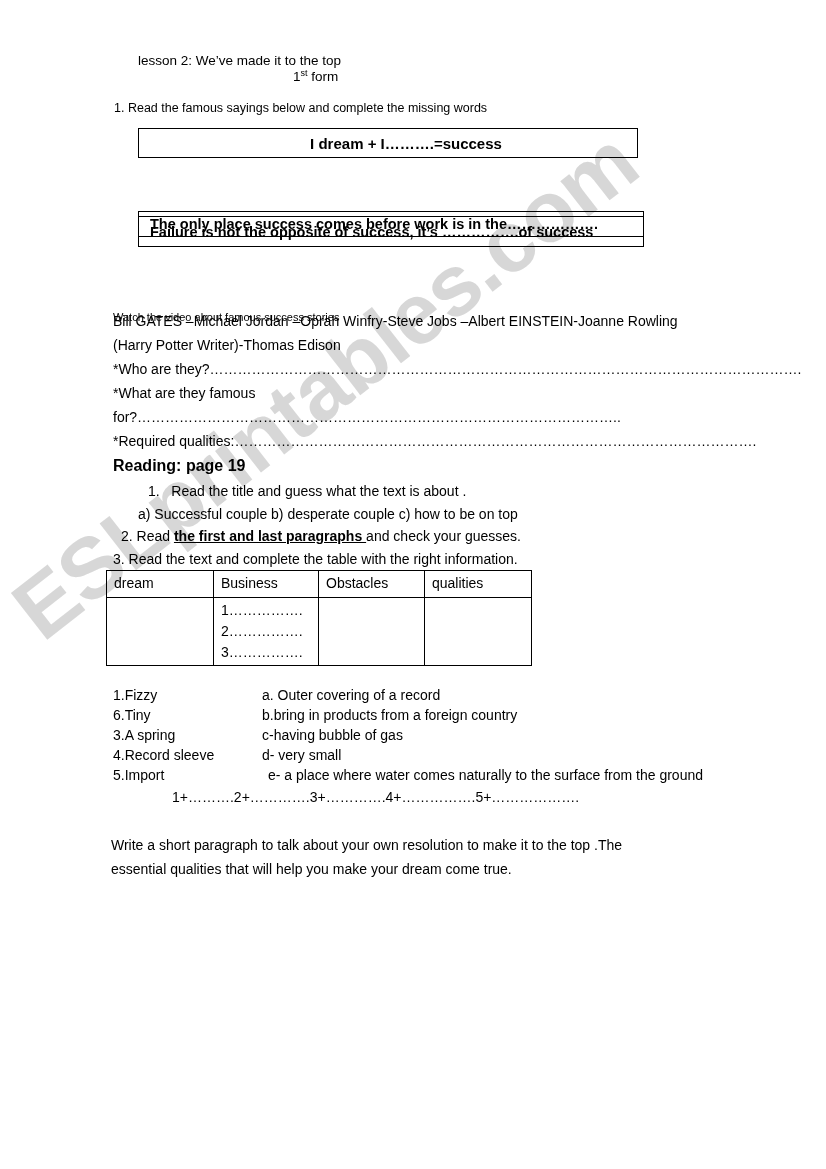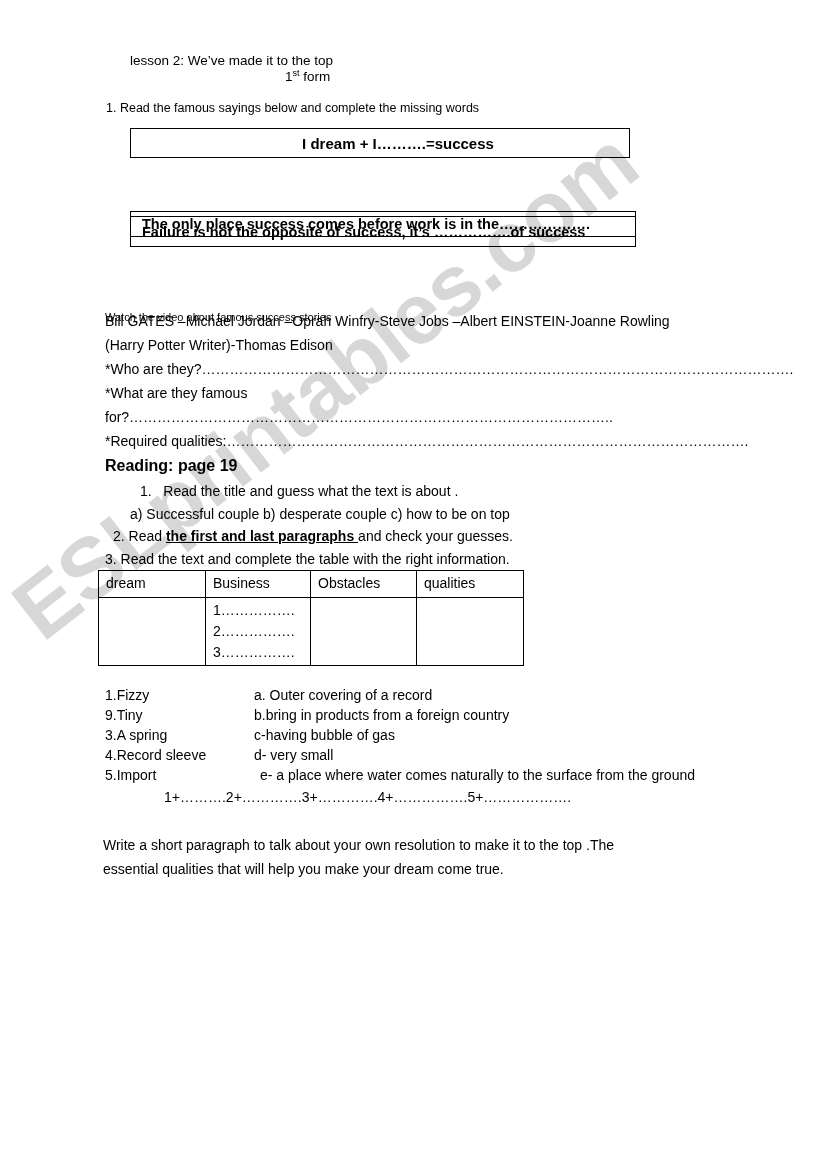--- a/index.html
+++ b/index.html
@@ -41,21 +41,21 @@
     color: #c9c9c9;
     opacity: 0.72;
     white-space: nowrap;
     transform: rotate(-38deg);
     transform-origin: left bottom;
   }
 
   
   #content {
     position: absolute;
-    left: 8px;
+    left: 16px;
     top: 0;
     width: 746px;
     height: 1169px;
     z-index: 10;
   }
   .abs { position: absolute; }
 
   .t-title {
     font-size: 13.5px;
     line-height: 16px;
@@ -231,21 +231,21 @@
           <td></td>
           <td></td>
         </tr>
       </tbody>
     </table>
 
 
     <div class="abs t-body" style="left:97px; top:683px;">1.Fizzy</div>
     <div class="abs t-body" style="left:246px; top:683px;">a. Outer covering of a record</div>
 
-    <div class="abs t-body" style="left:97px; top:703px;">9.Tiny</div>
+    <div class="abs t-body" style="left:97px; top:703px;">6.Tiny</div>
     <div class="abs t-body" style="left:246px; top:703px;">b.bring in products from a foreign country</div>
 
     <div class="abs t-body" style="left:97px; top:723px;">3.A spring</div>
     <div class="abs t-body" style="left:246px; top:723px;">c-having bubble of gas</div>
 
     <div class="abs t-body" style="left:97px; top:743px;">4.Record sleeve</div>
     <div class="abs t-body" style="left:246px; top:743px;">d- very small</div>
 
     <div class="abs t-body" style="left:97px; top:763px;">5.Import</div>
     <div class="abs t-body" style="left:252px; top:763px;">e- a place where water comes naturally to the surface from the ground</div>

